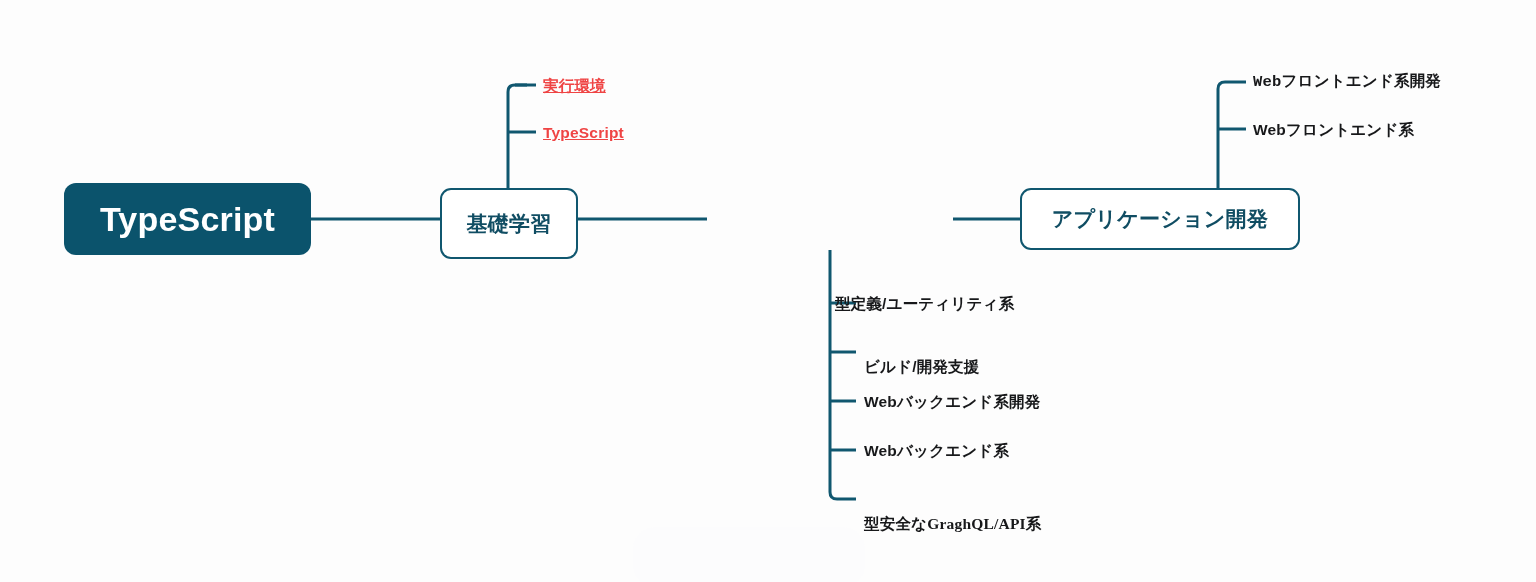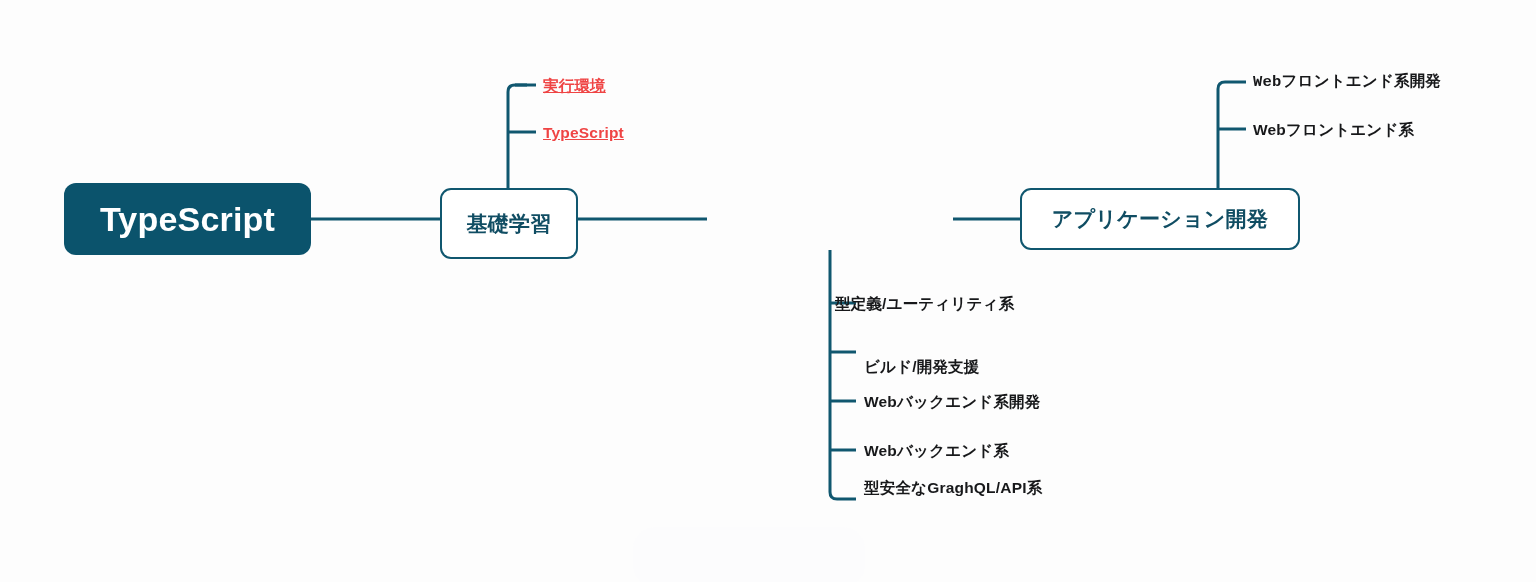--- a/index.html
+++ b/index.html
@@ -121,15 +121,15 @@
   <div class="leaf leaf-dark" style="left:1253px; top:122px;">Webフロントエンド系</div>
 
   <div class="leaf leaf-dark" style="left:835px; top:296px;">型定義/ユーティリティ系</div>
 
   <div class="leaf leaf-dark" style="left:864px; top:359px;">ビルド/開発支援</div>
 
   <div class="leaf leaf-dark" style="left:864px; top:394px;">Webバックエンド系開発</div>
 
   <div class="leaf leaf-dark" style="left:864px; top:443px;">Webバックエンド系</div>
 
-  <div class="leaf leaf-dark" style="left:864px; top:480px;">型安全なGraghQL/API系</div>
+  <div class="leaf leaf-dark" style="left:864px; top:516px;font-family:Liberation Serif, serif;">型安全なGraghQL/API系</div>
 
 </div>
 
 </body></html>

